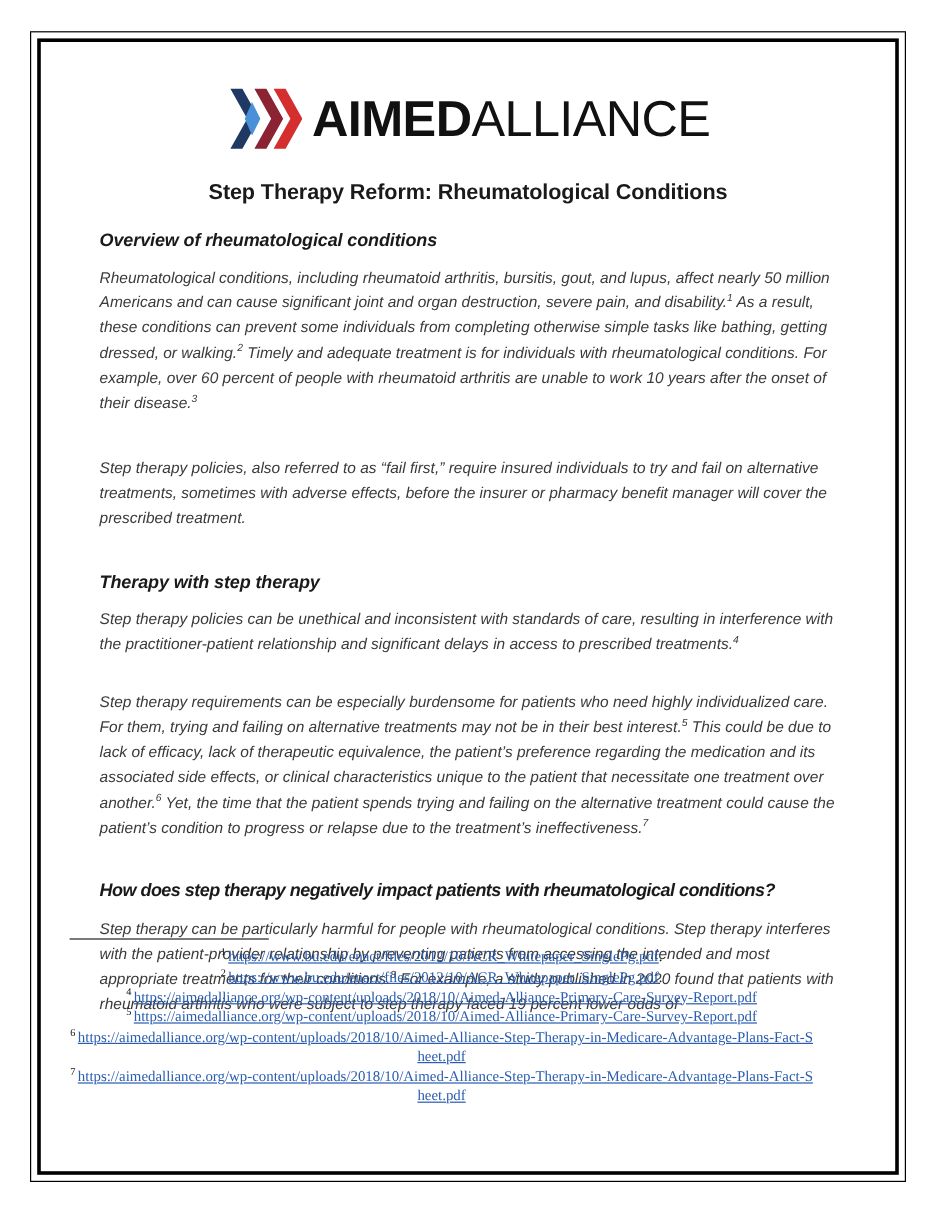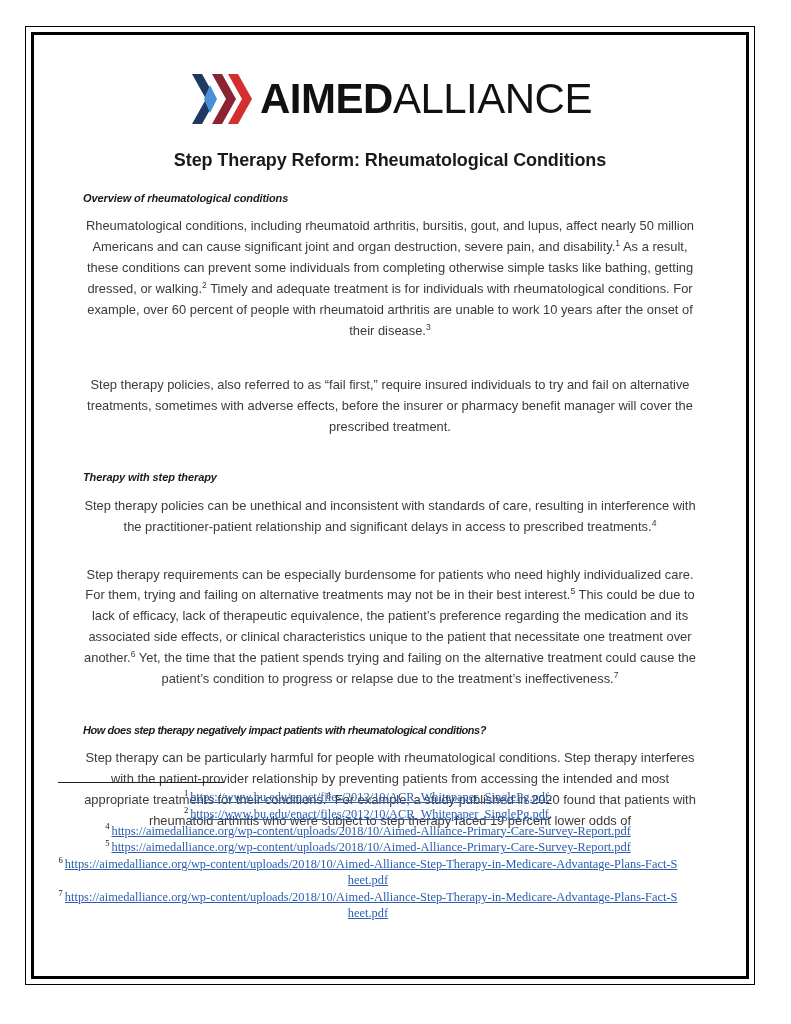--- a/index.html
+++ b/index.html
@@ -91,36 +91,37 @@
   }
 
   
   .col {
     margin: 0 auto;
     width: 614px;
     padding-top: 20px;
   }
 
   h2.section {
-    font-size: 11px;
+    font-size: 15px;
     font-weight: 700;
     font-style: italic;
     color: #1a1a1a;
     margin: 0 0 11px 0;
     letter-spacing: -0.1px;
     line-height: 1.3;
   }
   h2.section.tight { letter-spacing: -0.45px; }
 
   p.body {
     font-size: 12.9px;
     line-height: 1.62;
     color: #3a3a3a;
     margin: 0 0 13px 0;
-    text-align: center;
+    text-align: left;
+    font-style: italic;
   }
   .gap-sm { height: 14px; }
   .gap-md { height: 20px; }
 
   sup.fn {
     font-size: 8.6px;
     vertical-align: super;
     line-height: 0;
   }
 

